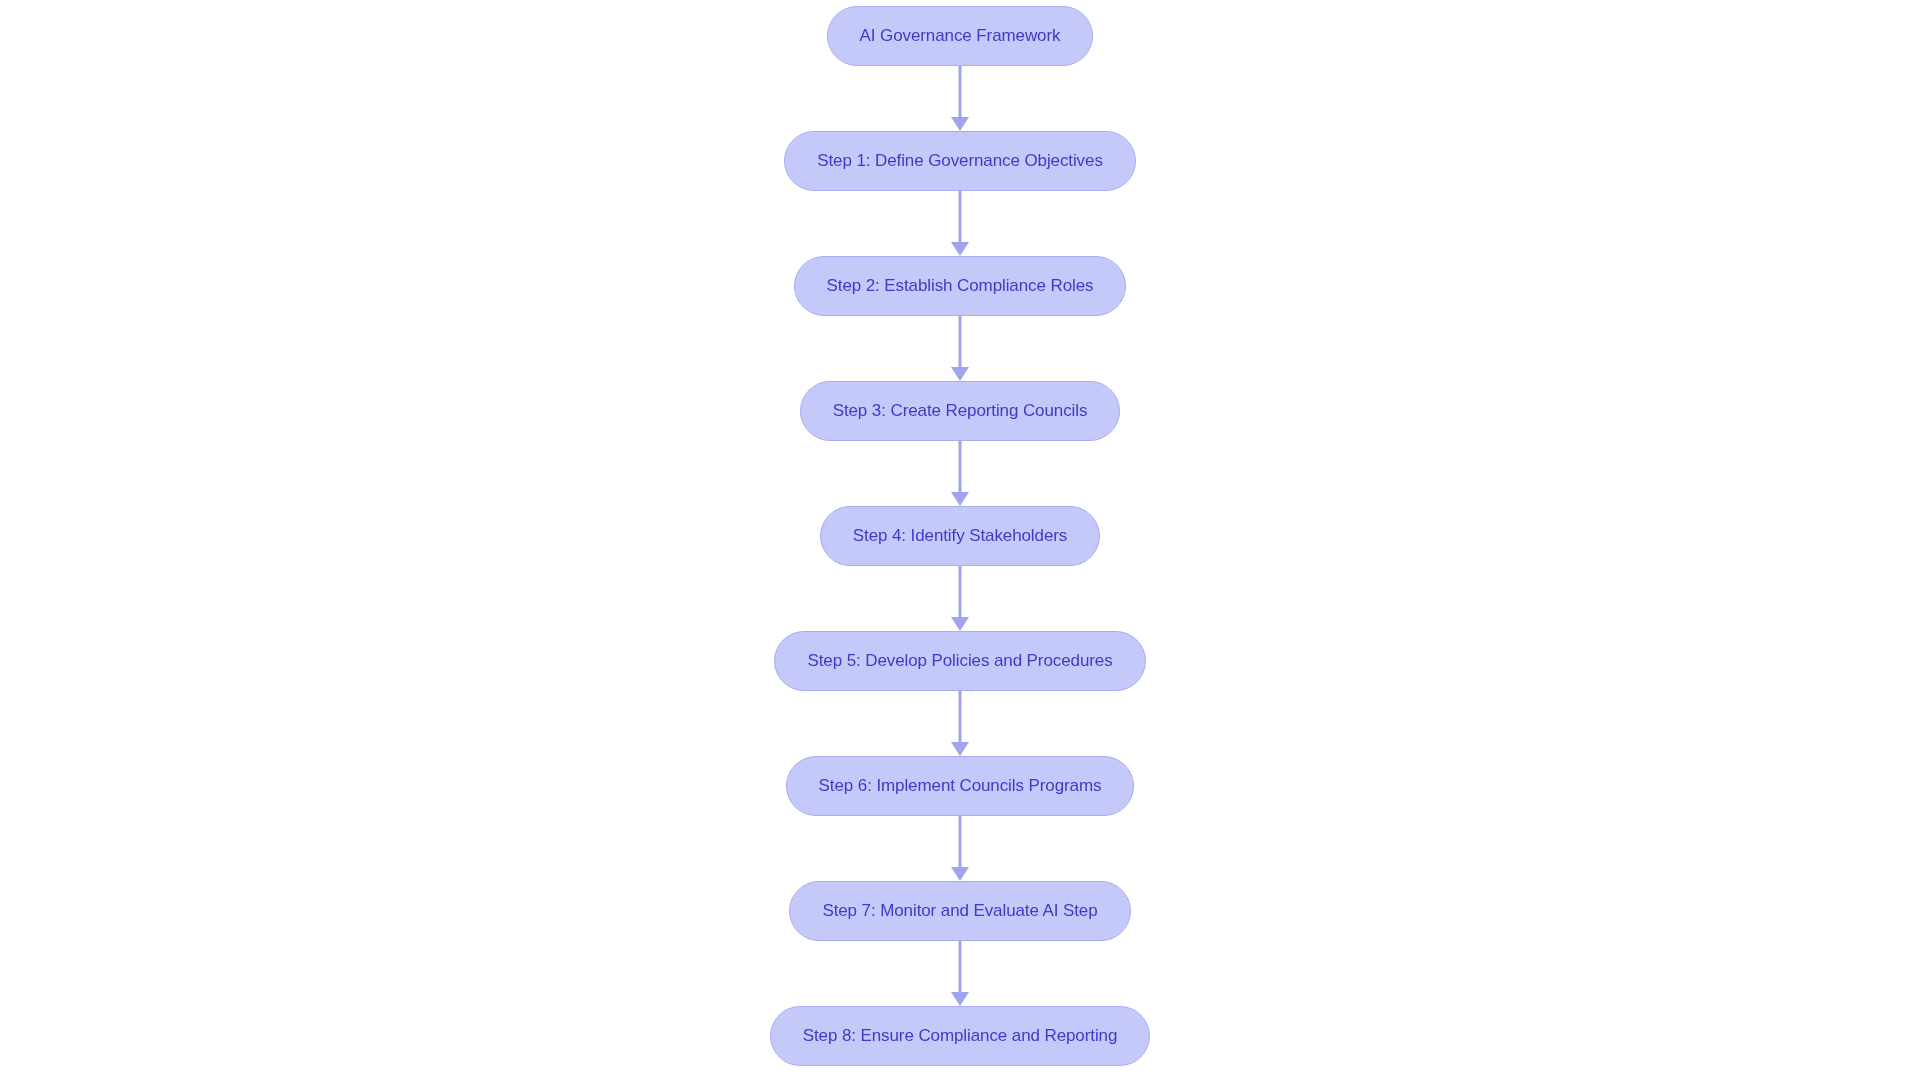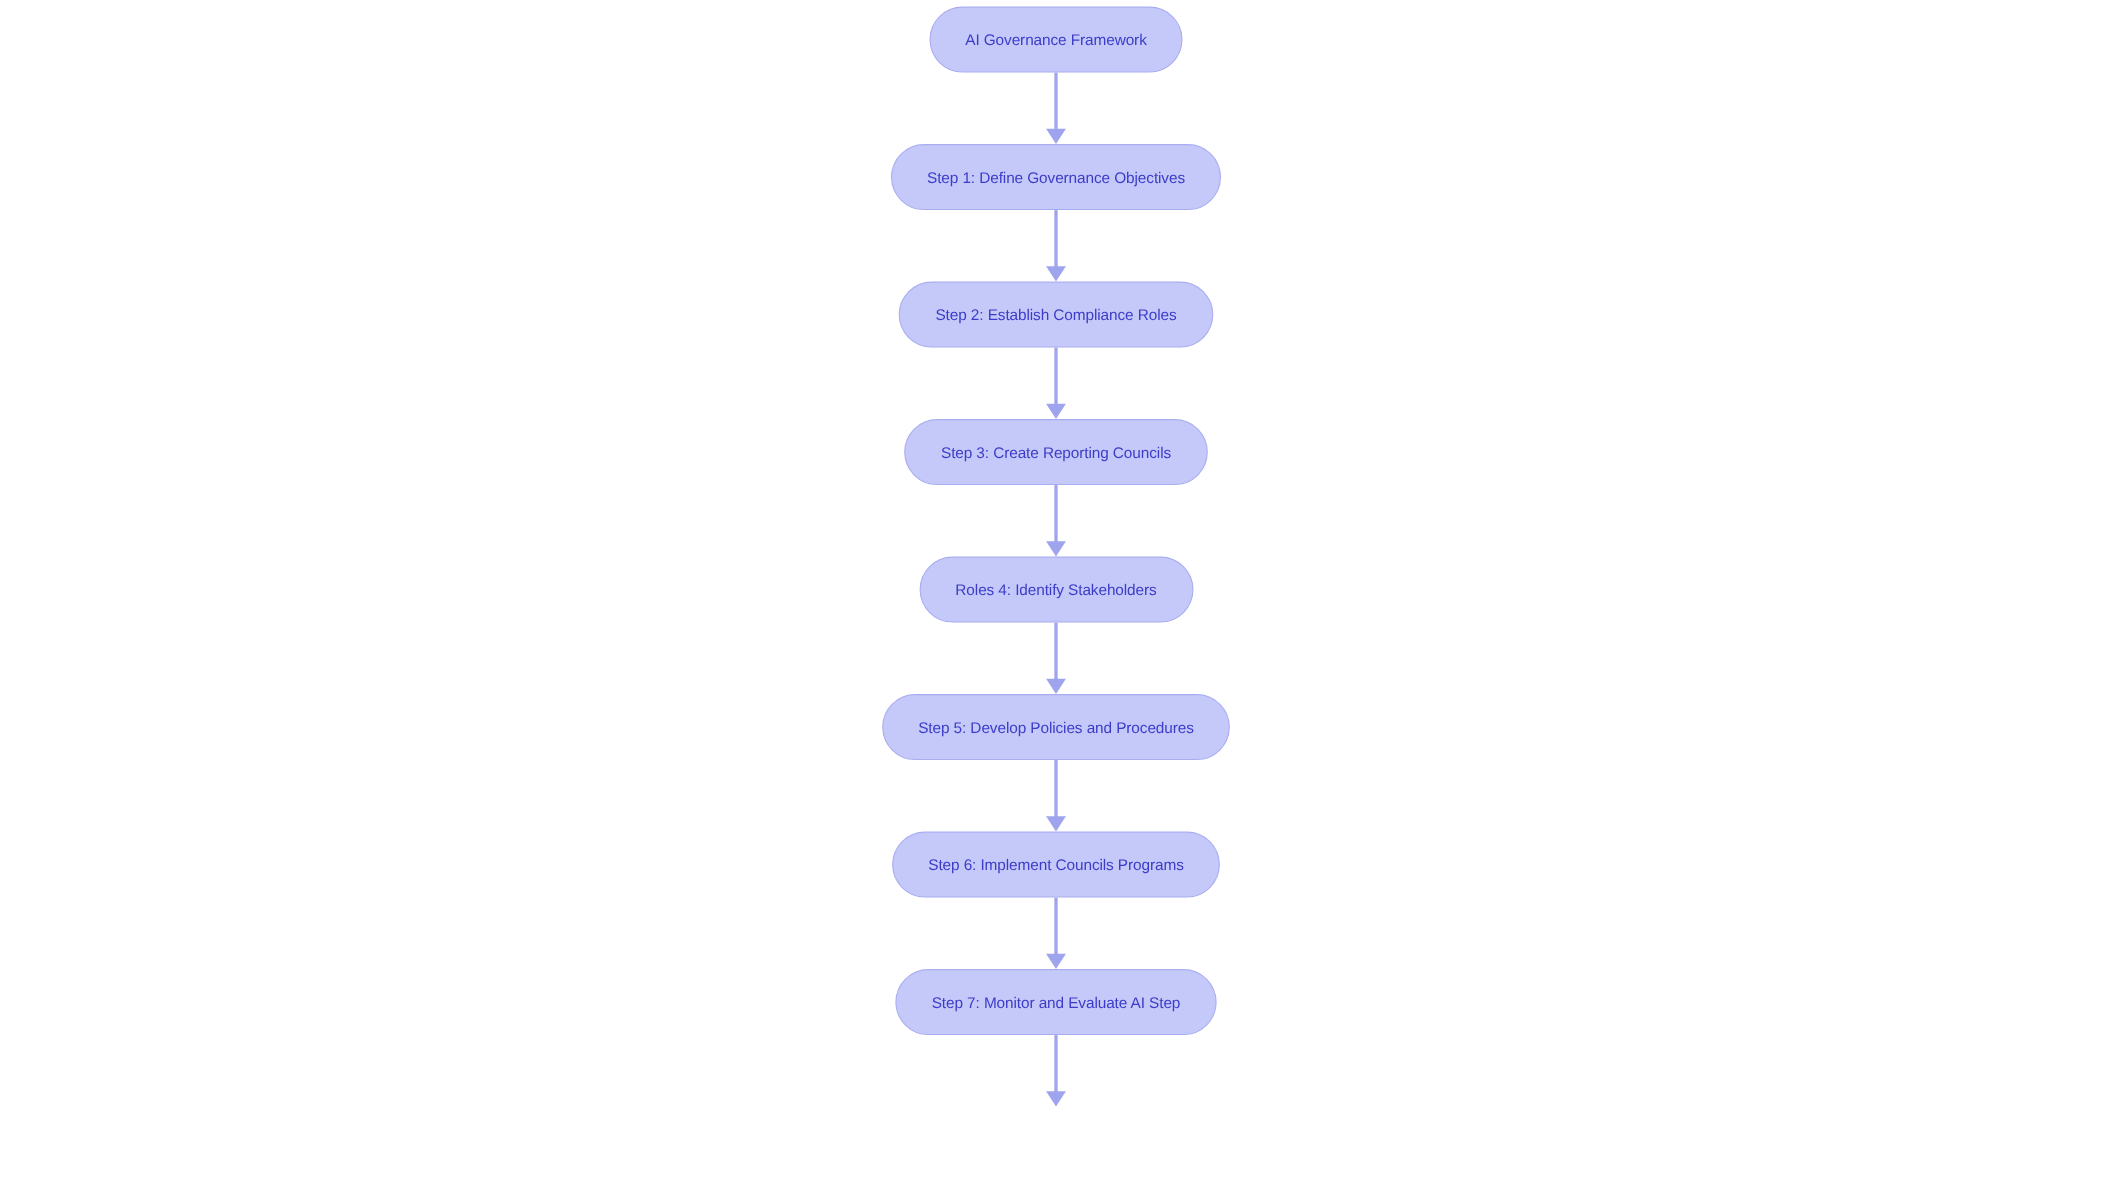--- a/index.html
+++ b/index.html
@@ -31,21 +31,21 @@
     align-items: center;
   }
 
   .node {
     box-sizing: border-box;
     height: 60px;
     border-radius: 30px;
     background: #c5c9f9;
     border: 1.2px solid #a8adf0;
     color: #3c3cc8;
-    font-size: 14px;
+    font-size: 17px;
     font-family: "Liberation Sans", sans-serif;
     letter-spacing: -0.1px;
     display: flex;
     align-items: center;
     justify-content: center;
     white-space: nowrap;
     padding: 12px 32px;
     flex: 0 0 auto;
   }
 
@@ -103,21 +103,21 @@
       <span class="head"></span>
     </div>
 
     <div class="node">Step 3: Create Reporting Councils</div>
 
     <div class="connector">
       <span class="stem"></span>
       <span class="head"></span>
     </div>
 
-    <div class="node">Roles 4: Identify Stakeholders</div>
+    <div class="node">Step 4: Identify Stakeholders</div>
 
     <div class="connector">
       <span class="stem"></span>
       <span class="head"></span>
     </div>
 
     <div class="node">Step 5: Develop Policies and Procedures</div>
 
     <div class="connector">
       <span class="stem"></span>
@@ -131,15 +131,16 @@
       <span class="head"></span>
     </div>
 
     <div class="node">Step 7: Monitor and Evaluate AI Step</div>
 
     <div class="connector">
       <span class="stem"></span>
       <span class="head"></span>
     </div>
 
+    <div class="node">Step 8: Ensure Compliance and Reporting</div>
 
   </div>
 </div>
 
 </body></html>

